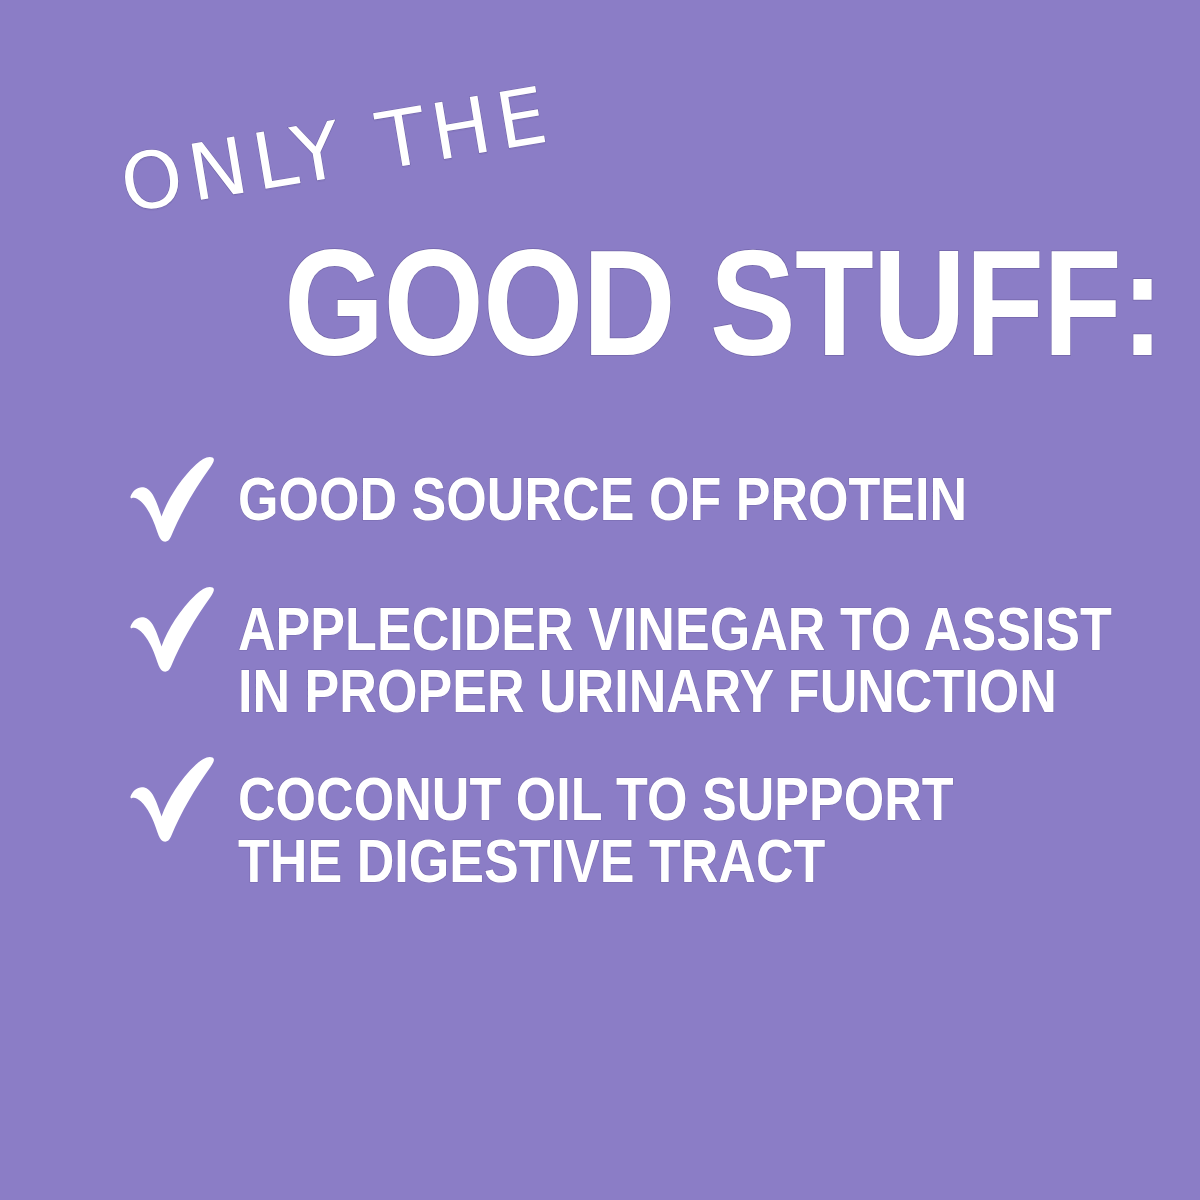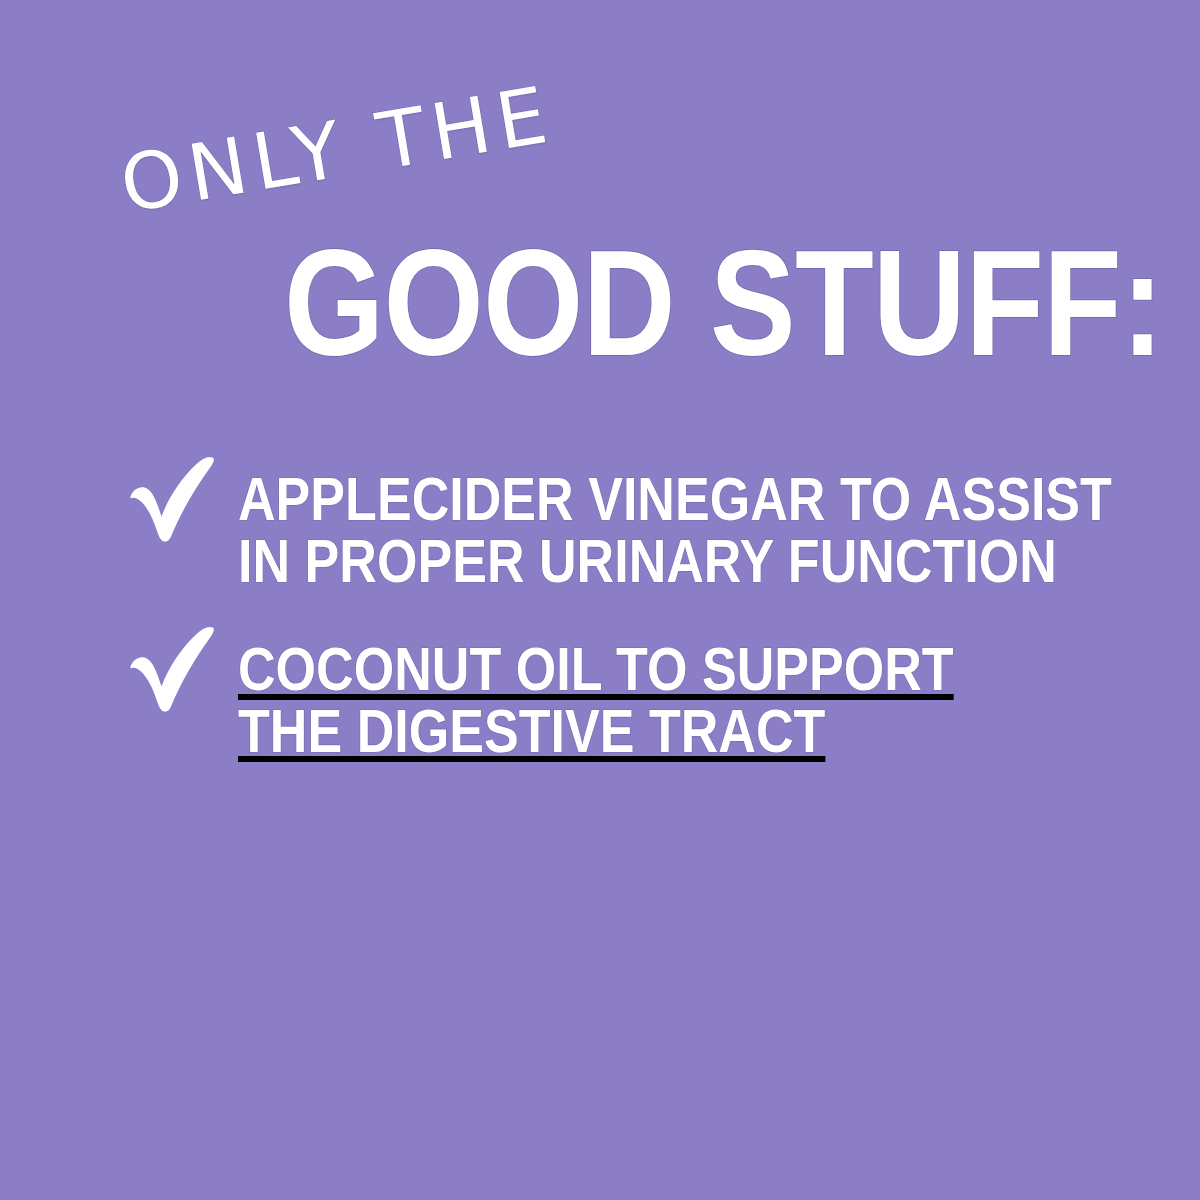--- a/index.html
+++ b/index.html
@@ -112,35 +112,51 @@
     paint-order: stroke fill;
   }
 
   .benefit-text .line {
     display: block;
   }
 
   
   .benefit-row.row-1 { margin-bottom: 40px; }
   .benefit-row.row-2 { }
-  .benefit-row.row-3 { margin-bottom: 28px; text-decoration: underline; }
+  .benefit-row.row-3 { margin-bottom: 28px; }
   .benefit-row.row-4 { margin-bottom: 0; }
 </style>
 </head>
 <body>
 
 <div id="poster" style="background: rgb(139, 125, 198);">
 
   <div class="headline-block">
     <div class="eyebrow">ONLY THE</div>
     <div class="headline">GOOD STUFF:</div>
   </div>
 
   <div class="benefits">
 
+    <div class="benefit-row row-1">
+      <span class="check-icon">
+        <svg viewBox="0 0 96 86" xmlns="http://www.w3.org/2000/svg" aria-hidden="true">
+          <path fill="#ffffff" d="M4.5 40.5 C7 33.5 13 30 18.5 31.5 C24 33 27.5 39 30.5 46.5
+                   C32.5 51.5 34 56 35.5 60.5
+                   C42 43 54 23.5 70 8.5 C76 3 82 -0.5 86.5 1.5
+                   C89 2.7 88 6 84.5 11
+                   C70 31 55.5 55 45 80.5 C43 85.2 40 86.5 37 85.2
+                   C34.5 84.1 33 81 31.5 76.5 C27 62.5 21.5 51.5 15 45.5
+                   C11.5 42.2 8 41 5.8 42.2 C5 42.6 4.3 41.8 4.5 40.5 Z"></path>
+        </svg>
+      </span>
+      <span class="benefit-text">
+        <span class="line">GOOD SOURCE OF PROTEIN</span>
+      </span>
+    </div>
 
     <div class="benefit-row row-2">
       <span class="check-icon">
         <svg viewBox="0 0 96 86" xmlns="http://www.w3.org/2000/svg" aria-hidden="true">
           <path fill="#ffffff" d="M4.5 40.5 C7 33.5 13 30 18.5 31.5 C24 33 27.5 39 30.5 46.5
                    C32.5 51.5 34 56 35.5 60.5
                    C42 43 54 23.5 70 8.5 C76 3 82 -0.5 86.5 1.5
                    C89 2.7 88 6 84.5 11
                    C70 31 55.5 55 45 80.5 C43 85.2 40 86.5 37 85.2
                    C34.5 84.1 33 81 31.5 76.5 C27 62.5 21.5 51.5 15 45.5

